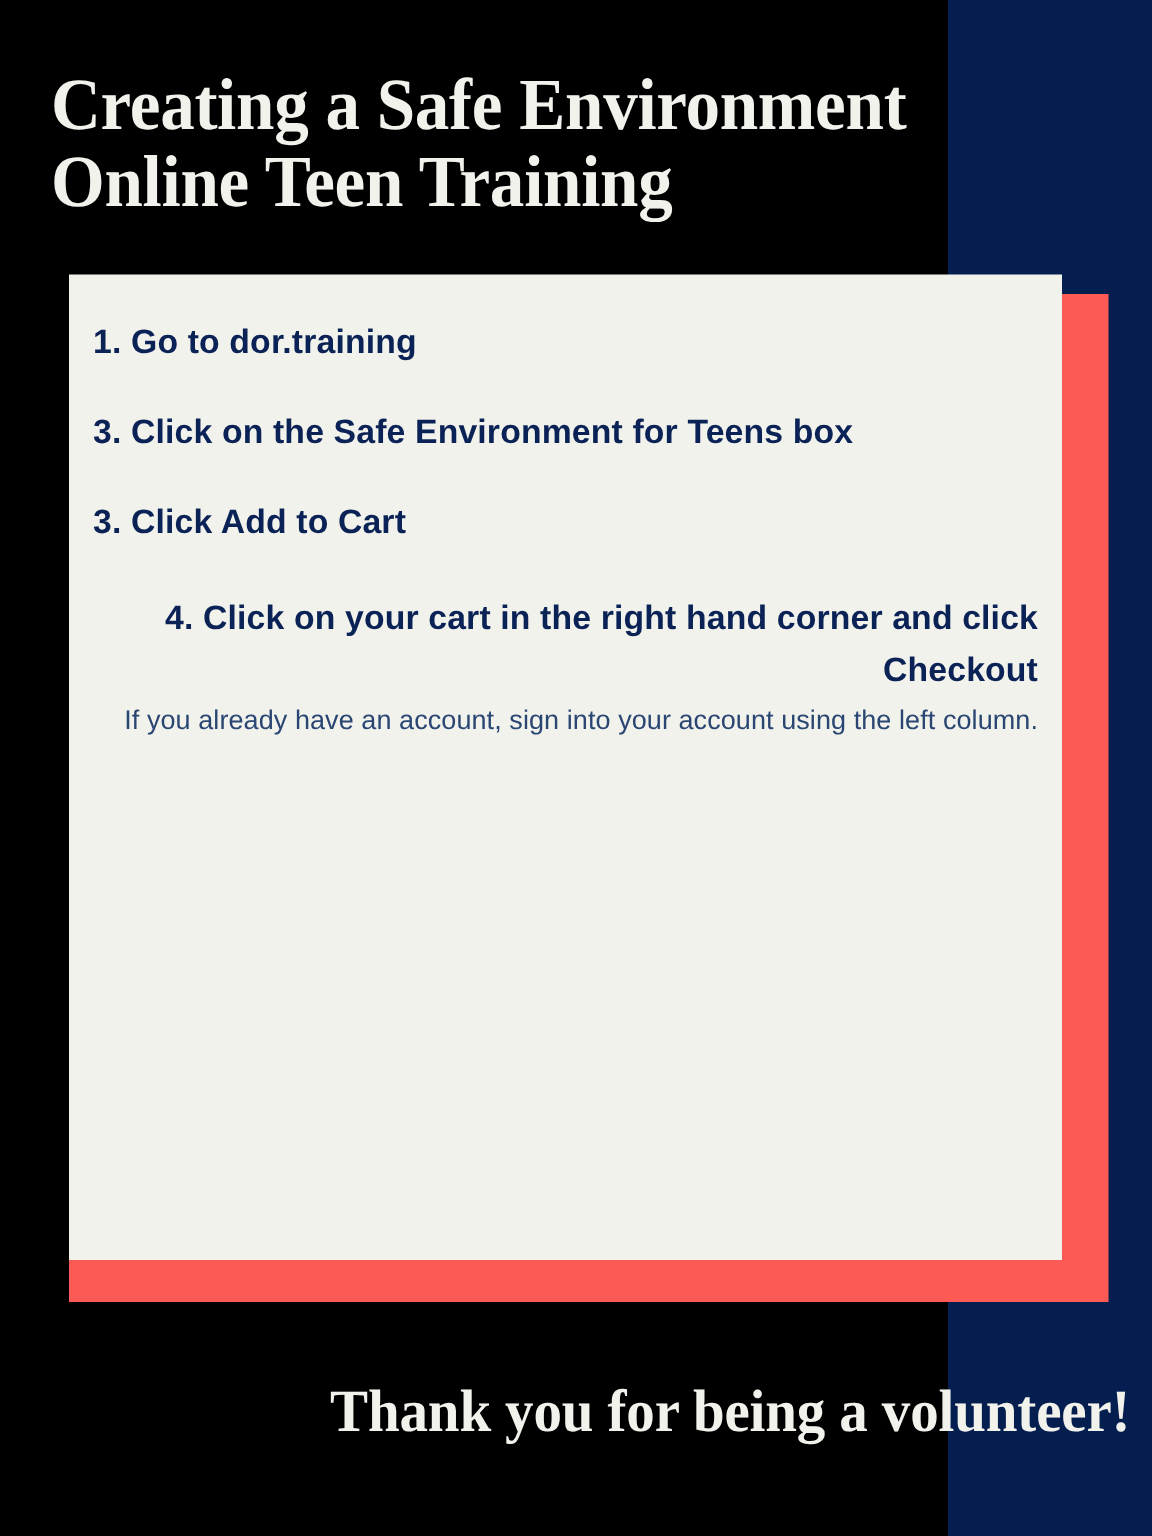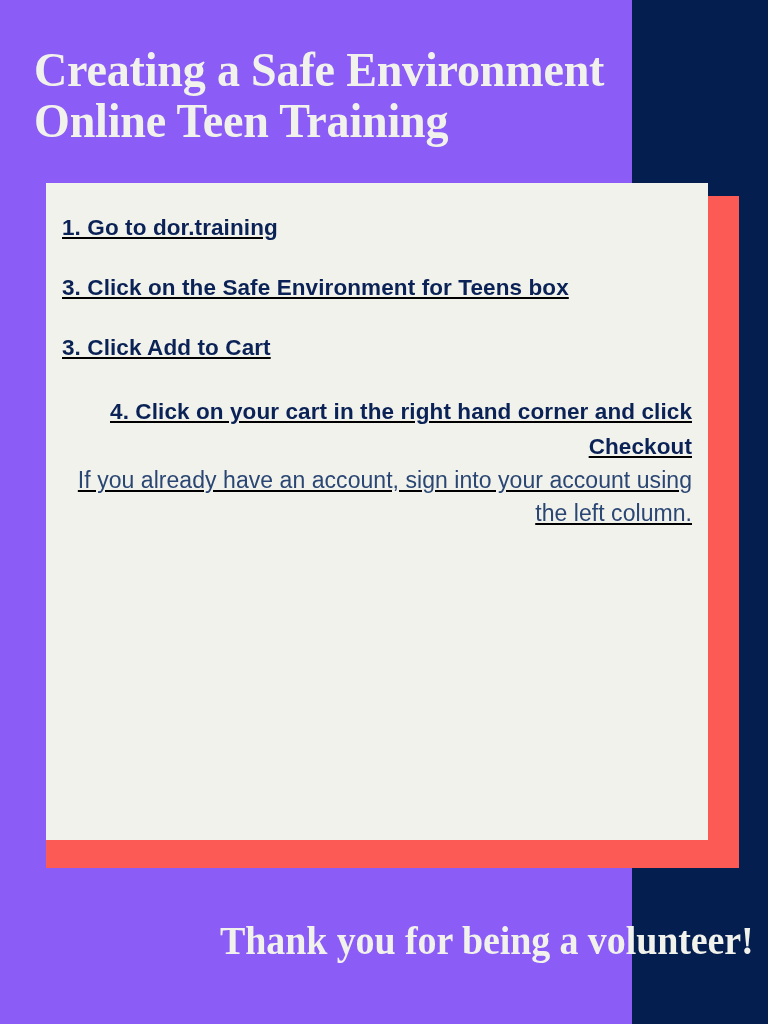--- a/index.html
+++ b/index.html
@@ -11,21 +11,21 @@
     height: 1024px;
     overflow: hidden;
     background: #041E50;
     font-family: "Liberation Sans", sans-serif;
   }
 
   .poster {
     position: relative;
     width: 632px;
     height: 1024px;
-    background: #8b5cf6;
+    background: #000000;
     box-sizing: border-box;
   }
 
   
   .title-block {
     position: absolute;
     left: 34px;
     top: 44px;
     width: 706px;
   }
@@ -59,40 +59,39 @@
     width: 662px;
     height: 657px;
     background: #F2F2EC;
     box-sizing: border-box;
     padding: 27px 16px 0 16px;
     overflow: hidden;
   }
 
   .step {
     margin: 15px 0 0 0;
-    text-decoration: underline;
   }
   .step + .step {
     margin-top: 0;
   }
 
   .step-heading {
     font-family: "Liberation Sans", sans-serif;
     font-weight: 700;
     font-size: 22.5px;
     line-height: 35px;
     color: #0A2255;
     letter-spacing: 0.1px;
     margin: 0;
   }
 
   .step-body {
     font-family: "Liberation Sans", sans-serif;
     font-weight: 400;
-    font-size: 23px;
+    font-size: 18px;
     line-height: 33px;
     color: #2A4673;
     letter-spacing: 0.05px;
     margin: 0;
   }
 
   
   .step.s1 { margin-top: 0px; }
   .step.s2 { margin-top: 25px; }
   .step.s3 { margin-top: 25px; }

